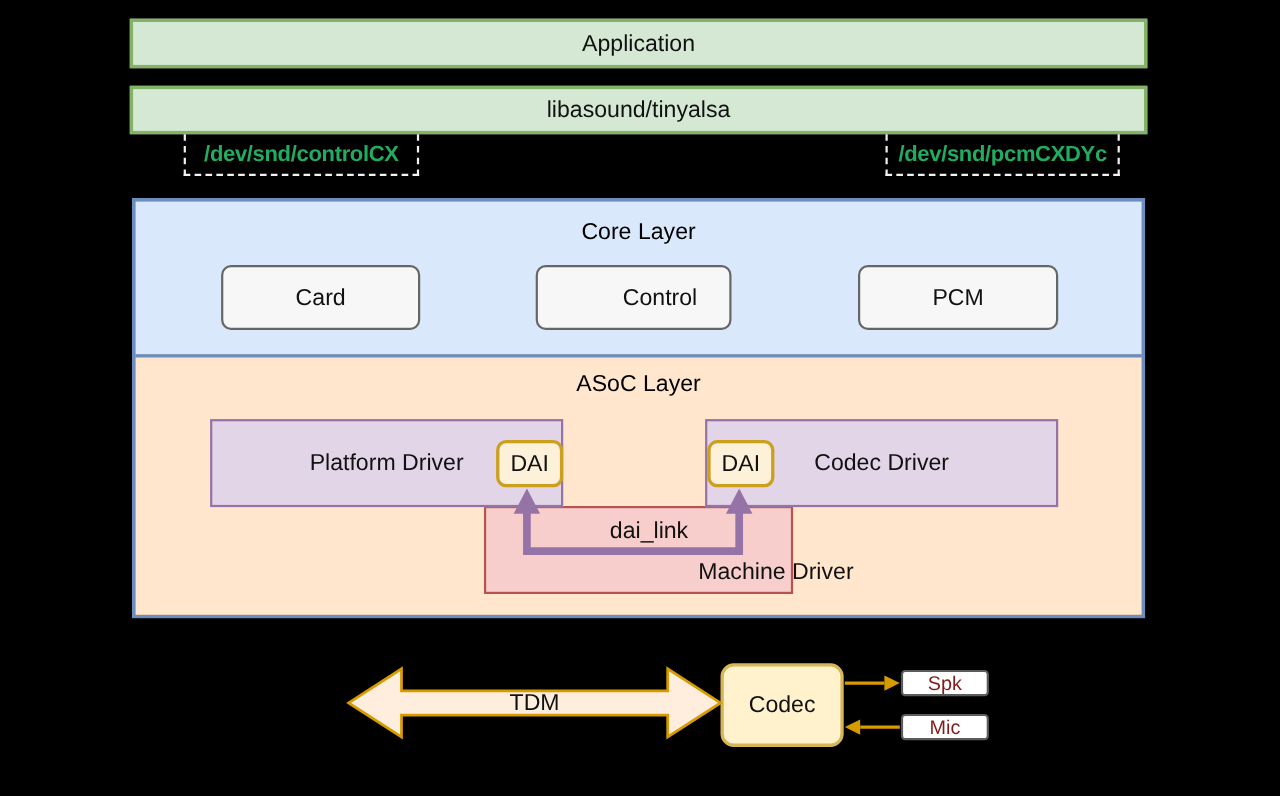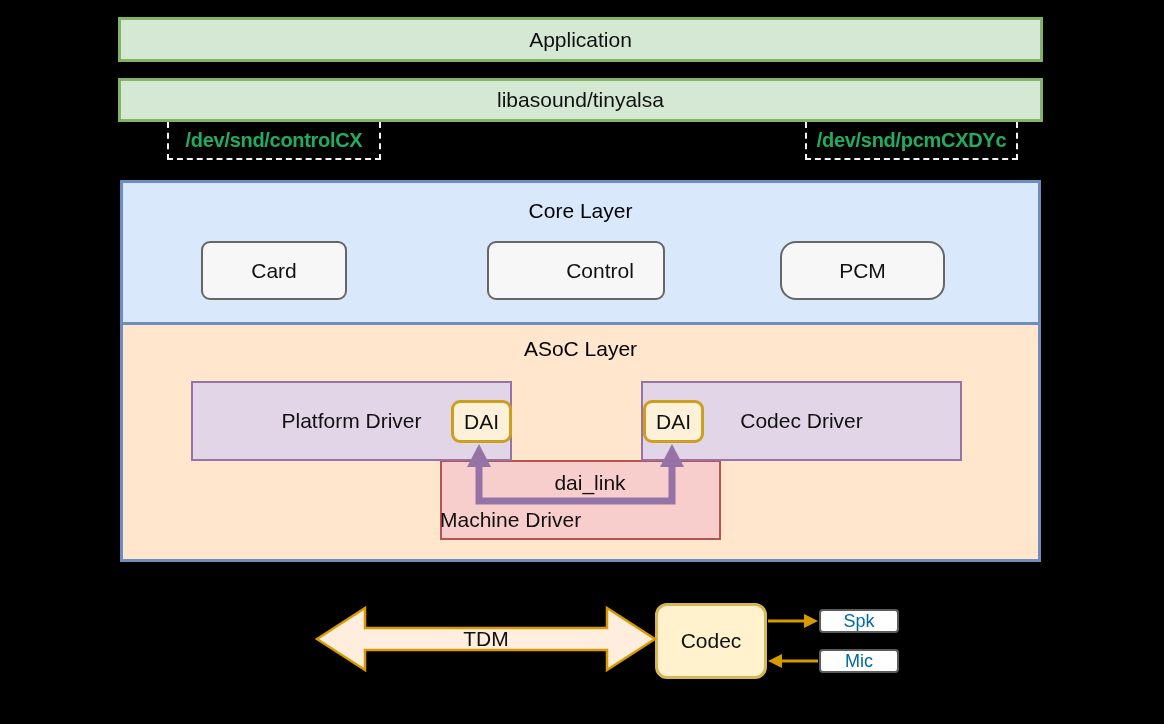--- a/index.html
+++ b/index.html
@@ -27,40 +27,40 @@
 
   
   .kernel-box{left:120px;top:180px;width:921px;height:382px;border:3px solid #6c8ebf;display:flex;flex-direction:column;}
   .core-section{height:139px;background:#dae8fc;flex:none;}
   .asoc-section{flex:1;background:#ffe6cc;border-top:3px solid #6c8ebf;}
   .section-title{left:120px;width:921px;height:26px;text-align:center;font-size:21px;}
   .core-title{top:199px;}
   .asoc-title{top:337px;}
 
   .core-comp{top:241px;height:59px;background:#f7f7f7;border:2px solid #666;border-radius:9px;color:#333;}
-  .comp-card{left:201px;width:146px;}
+  .comp-card{left:201px;width:181px;}
   .comp-control{left:487px;width:178px;padding-left:48px;}
-  .comp-pcm{left:780px;width:165px;border-radius:16px;}
+  .comp-pcm{left:780px;width:182px;}
 
   .drv-box{top:381px;width:321px;height:80px;background:#e1d5e7;border:2px solid #9673a6;z-index:3;}
   .platform-drv{left:191px;}
   .codec-drv{left:641px;}
   .dai-box{top:400px;width:61px;height:43px;background:#fdf1d9;border:3px solid #cc9f1f;border-radius:9px;z-index:4;}
   .dai1{left:451px;}
   .dai2{left:643px;}
 
   .machine-box{left:440px;top:460px;width:281px;height:80px;background:#f8cecc;border:2px solid #b85450;z-index:2;}
   .dailink-lbl{left:540px;top:471px;width:100px;text-align:center;z-index:6;}
-  .machine-lbl{left:440px;top:508px;width:336px;text-align:left;z-index:6;}
+  .machine-lbl{left:440px;top:508px;width:336px;text-align:right;z-index:6;}
 
   
   .hw-box{background:#fff2cc;border:3px solid #d6b656;border-radius:12px;}
   .soc-box{left:192px;top:585px;width:121px;height:115px;}
   .codec-box{left:655px;top:603px;width:112px;height:76px;}
-  .io-box{left:819px;width:80px;height:24px;background:#fff;border:2px solid #5c5c5c;border-radius:4px;font-size:18px;color:#0369a1;}
+  .io-box{left:819px;width:80px;height:24px;background:#fff;border:2px solid #5c5c5c;border-radius:4px;font-size:18px;color:#7f1d1d;}
   .spk-box{top:609px;}
   .mic-box{top:649px;}
   .tdm-lbl{left:436px;top:627px;width:100px;text-align:center;z-index:6;}
 
   .overlay{left:0;top:0;width:1164px;height:724px;z-index:5;pointer-events:none;}
 </style>
 </head>
 <body>
 
 <div id="canvas">

